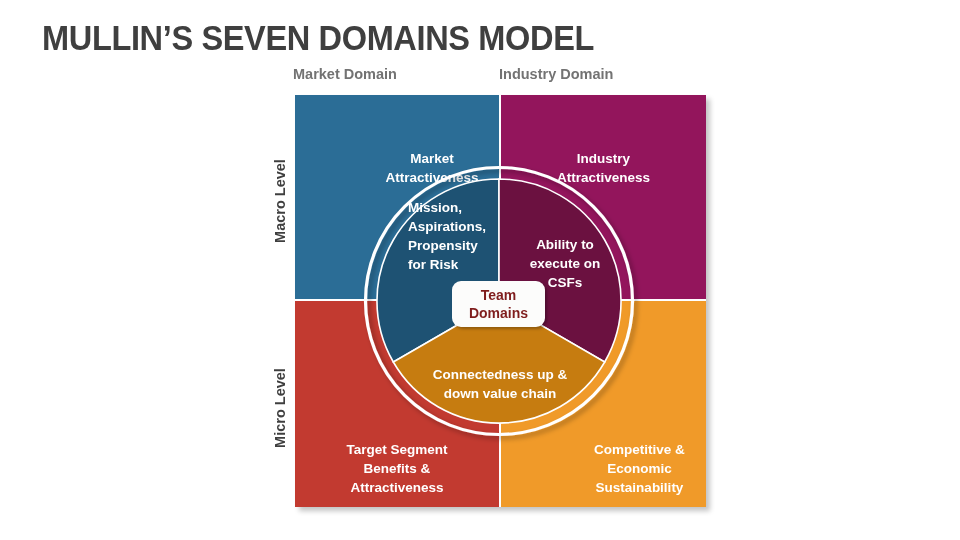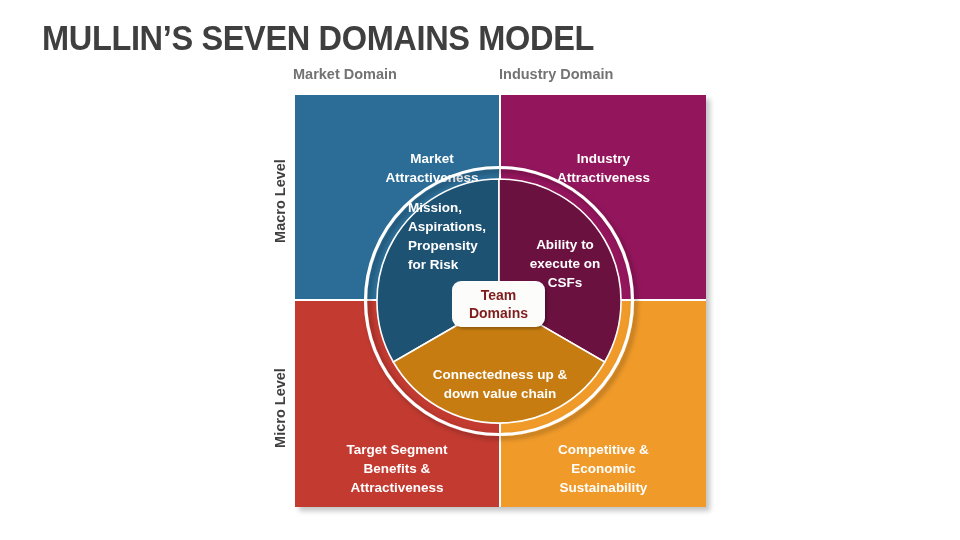--- a/index.html
+++ b/index.html
@@ -102,21 +102,21 @@
     white-space: pre-line;
   }
   #quad-tl { left: 0;     top: 0;     width: 204px; height: 204px; background: #2B6D96; }
   #quad-tr { left: 206px; top: 0;     width: 205px; height: 204px; background: #93155C; padding-left: 24px; }
   #quad-bl { left: 0;     top: 206px; width: 204px; height: 206px; background: #C23A30; }
   #quad-br { left: 206px; top: 206px; width: 205px; height: 206px; background: #F09A29; }
 
   #quad-tl .quad-label { top: 54px; padding-left: 35px; }
   #quad-tr .quad-label { top: 54px; }
   #quad-bl .quad-label { top: 139px; }
-  #quad-br .quad-label { top: 139px; }
+  #quad-br .quad-label { top: 139px; padding-left: 36px; }
 
   
   #circle-wrap {
     position: absolute;
     left: 363px;
     top: 165px;
     width: 272px;
     height: 272px;
   }
   #pie-svg {

